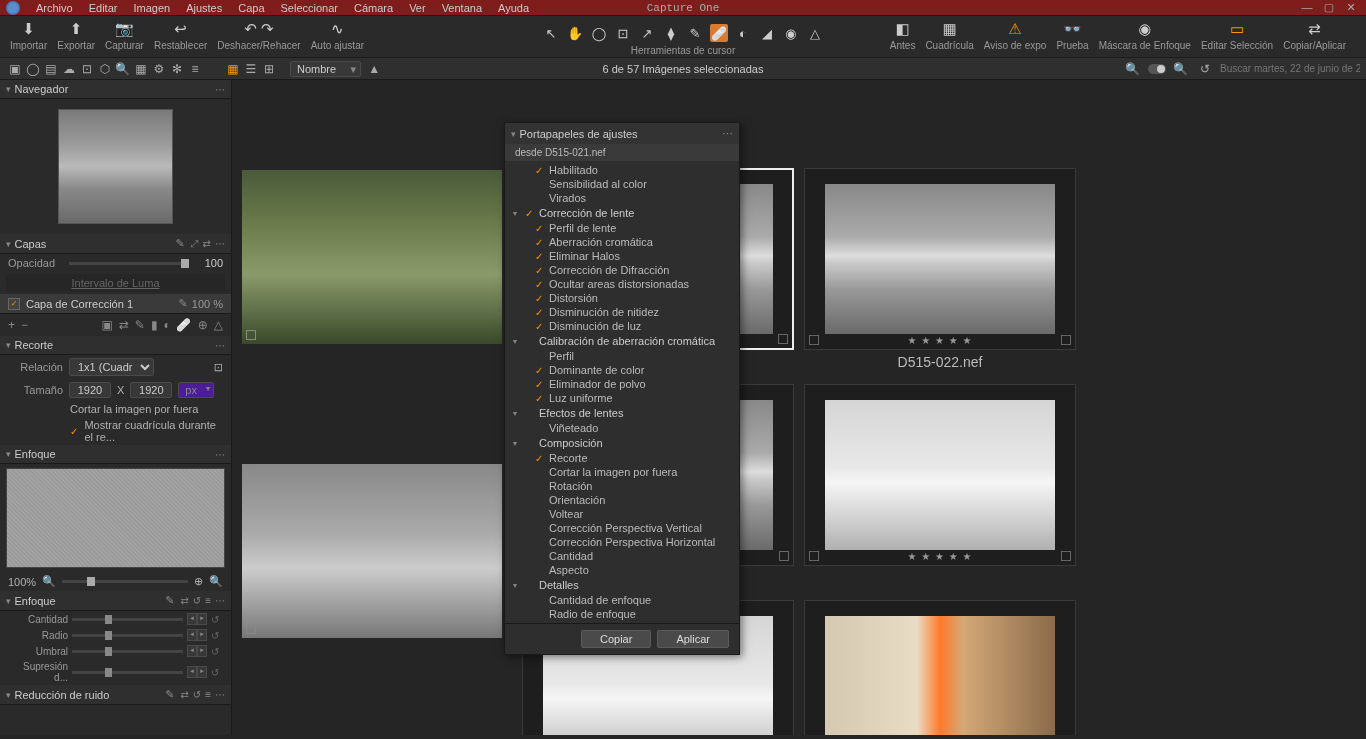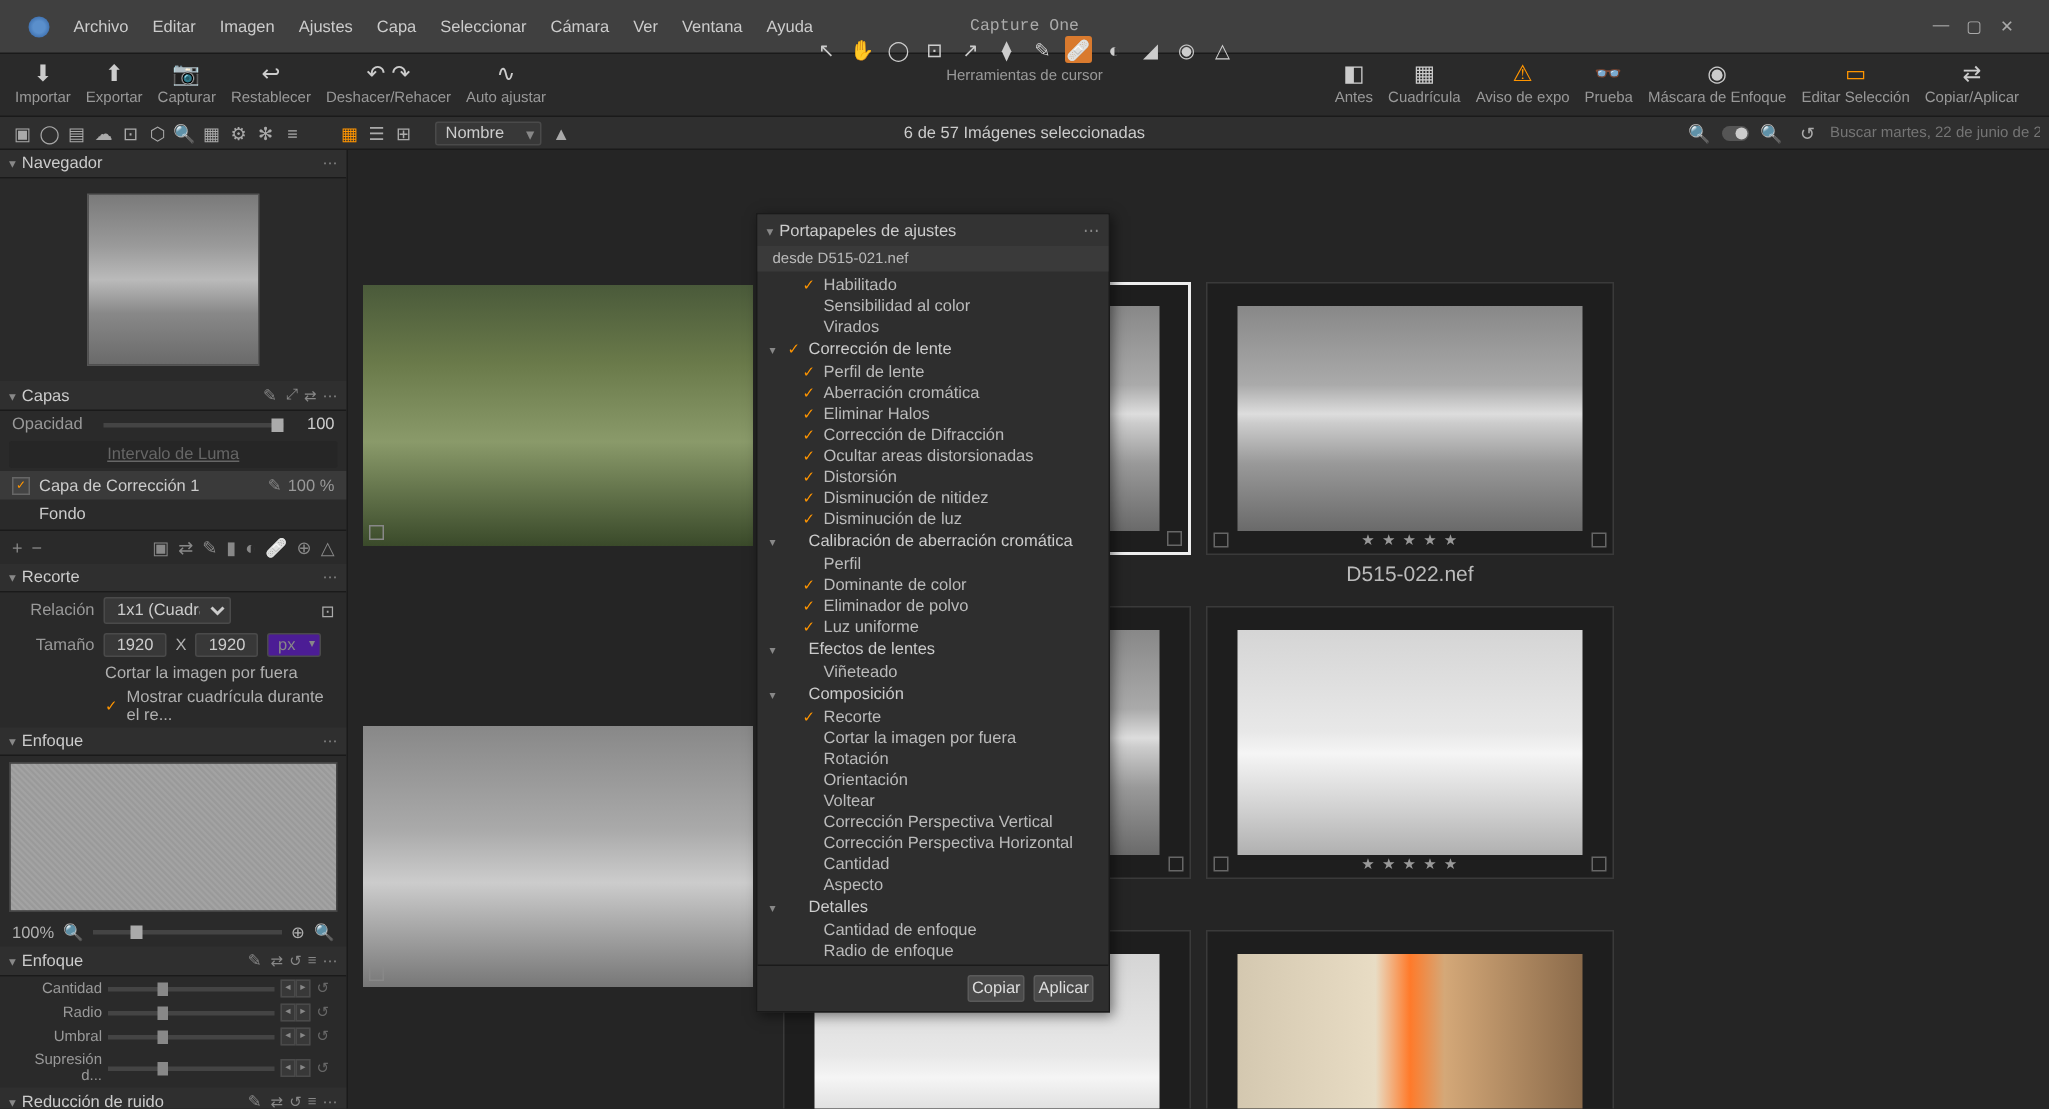--- a/index.html
+++ b/index.html
@@ -1,19 +1,19 @@
 <!DOCTYPE html>
 <html><head>
 <meta charset="utf-8">
 <style>
 * { margin: 0; padding: 0; box-sizing: border-box; font-family: -apple-system, "Segoe UI", Arial, sans-serif; }
 body { background: #252525; color: #b0b0b0; font-size: 11px; overflow: hidden; width: 1366px; height: 739px; user-select: none; }
 
 
-.menubar { height: 36px; background: #404040; display: flex; align-items: center; padding: 0 19px; border-bottom: 1px solid #1a1a1a; }
+.menubar { height: 16px; background: #7f1d1d; display: flex; align-items: center; padding: 0 6px; border-bottom: 1px solid #1a1a1a; }
 .menubar .logo { width: 14px; height: 14px; border-radius: 50%; background: radial-gradient(circle, #5a8fcc 40%, #2a5a9a); margin-right: 8px; }
 .menubar .menu-item { padding: 2px 8px; color: #ccc; cursor: pointer; }
 .menubar .app-title { position: absolute; left: 50%; transform: translateX(-50%); color: #aaa; font-family: Liberation Mono, monospace; }
 .menubar .win-controls { margin-left: auto; display: flex; gap: 4px; }
 .menubar .win-controls span { width: 18px; text-align: center; color: #aaa; cursor: pointer; }
 
 
 .toolbar { height: 42px; background: #2a2a2a; display: flex; align-items: flex-start; padding: 4px 10px 0; border-bottom: 1px solid #1a1a1a; }
 .toolbar .tool-btn { display: flex; flex-direction: column; align-items: center; margin-right: 10px; color: #ccc; cursor: pointer; }
 .toolbar .tool-btn .icon { font-size: 15px; height: 18px; display: flex; align-items: center; }
@@ -116,21 +116,21 @@
 .popup .tree::-webkit-scrollbar-thumb { background: #4a4a4a; border-radius: 4px; }
 .popup .tree .grp { display: flex; align-items: center; padding: 2px 8px; }
 .popup .tree .grp .exp { width: 12px; color: #888; font-size: 8px; }
 .popup .tree .grp .ck { width: 14px; color: #ff9500; font-size: 10px; }
 .popup .tree .grp .nm { color: #ccc; }
 .popup .tree .item { display: flex; align-items: center; padding: 1px 8px 1px 30px; }
 .popup .tree .item .ck { width: 14px; color: #ff9500; font-size: 10px; }
 .popup .tree .item .ck.off { color: transparent; }
 .popup .tree .item .nm { color: #bbb; }
 .popup .btns { display: flex; justify-content: flex-end; gap: 6px; padding: 6px 10px; background: #2e2e2e; border-top: 1px solid #1a1a1a; }
-.popup .btns button { background: #4a4a4a; border: 1px solid #5a5a5a; color: #ddd; padding: 2px 2px; border-radius: 2px; font-size: 11px; cursor: pointer; }
+.popup .btns button { background: #4a4a4a; border: 1px solid #5a5a5a; color: #ddd; padding: 2px 18px; border-radius: 2px; font-size: 11px; cursor: pointer; }
 
 
 .grid { position: absolute; left: 290px; top: 88px; right: 10px; display: flex; flex-wrap: wrap; gap: 10px; align-content: flex-start; }
 .grid .cell { width: 272px; }
 .grid .cell .frame { height: 182px; border: 1px solid #3a3a3a; background: #1e1e1e; display: flex; align-items: center; justify-content: center; position: relative; }
 .grid .cell.sel .frame { border: 2px solid #eee; }
 .grid .cell .img { width: 230px; height: 150px; }
 .grid .cell .img.bw { background: linear-gradient(#888 0%, #aaa 35%, #ddd 48%, #ccc 52%, #999 70%, #6a6a6a 100%); }
 .grid .cell .img.bw2 { background: linear-gradient(#d5d5d5 0%, #e8e8e8 45%, #f5f5f5 55%, #d0d0d0 80%, #b0b0b0 100%); }
 .grid .cell .img.color { background: linear-gradient(90deg, #d4c8b0 0%, #e8dcc4 40%, #ff7a2a 50%, #d4a878 60%, #8a6a4a 100%); }
@@ -293,21 +293,20 @@
           </div>
         <span class="val">100</span>
       </div>
       <div class="luma">Intervalo de Luma</div>
       <div class="layer-item sel">
         <span class="cb">✓</span>
         <span class="nm">Capa de Corrección 1</span>
         <span style="color:#888;margin-right:4px;">✎</span>
         <span class="pct">100 %</span>
       </div>
-      <div class="bg">Fondo</div>
       <div class="tool-row">
         <span>+</span>
         <span>−</span>
         <span class="spacer"></span>
         <span>▣</span>
         <span>⇄</span>
         <span>✎</span>
         <span>▮</span>
         <span>◐</span>
         <span class="active">🩹</span>

